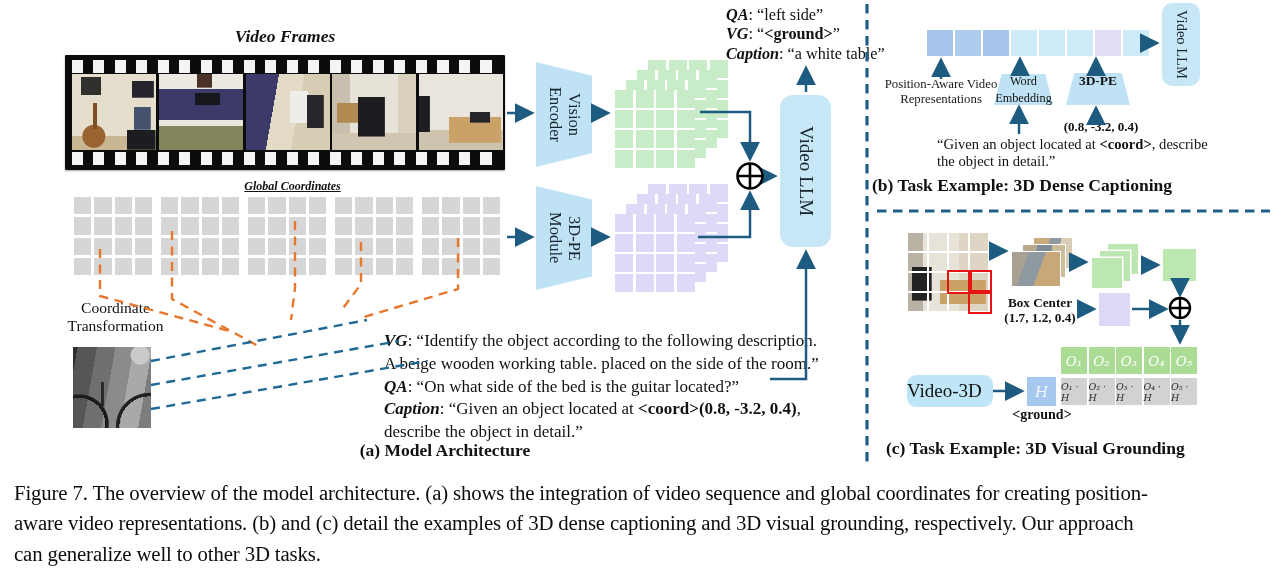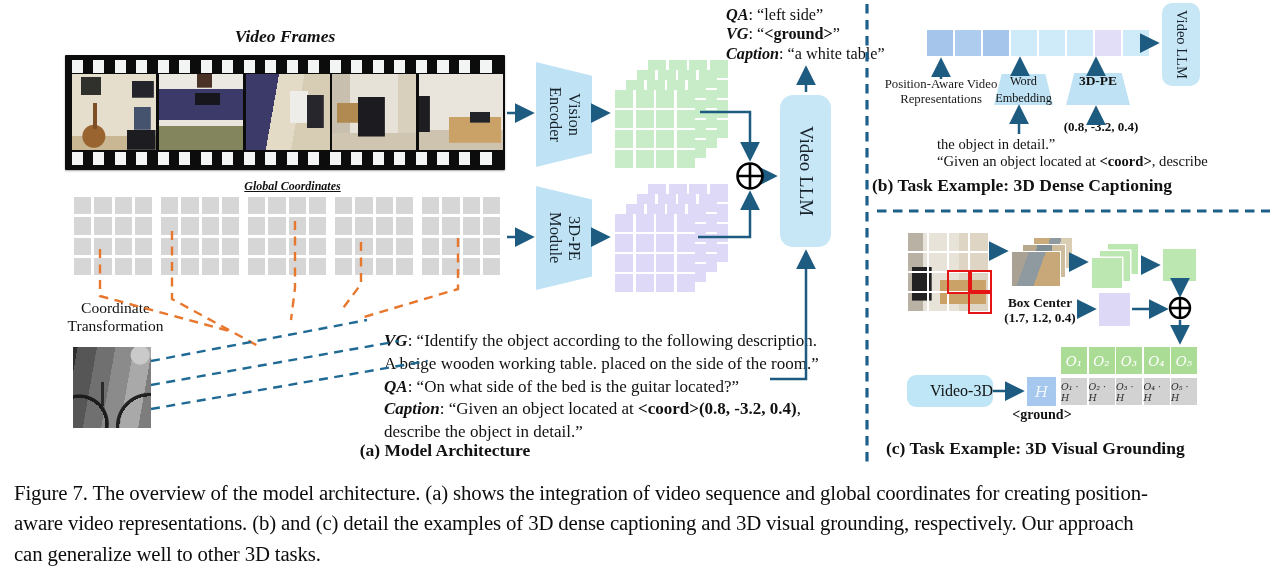--- a/index.html
+++ b/index.html
@@ -114,21 +114,21 @@
   .gsq.b{left:16px;top:0;} .gsq.m{left:8px;top:7px;} .gsq.f{left:0;top:14px;}
   .gsingle{left:1163px;top:249px;width:33px;height:32px;background:#bce7b0;}
   .lavsq{left:1099px;top:293px;width:31px;height:33px;background:#ddd8f6;}
   .orow,.srow{left:1061px;display:flex;gap:1.5px;}
   .orow{top:347px;} .srow{top:378px;}
   .orow div{width:26px;height:27px;background:#abdc96;color:#fff;font-family:"DejaVu Serif",serif;
             font-style:italic;font-size:13.5px;display:flex;align-items:center;justify-content:center;}
   .srow div{width:26px;height:27px;background:#d2d2d2;color:#2a2a2a;font-family:"DejaVu Serif",serif;
             font-style:italic;font-size:9.5px;display:flex;align-items:center;justify-content:center;}
   .v3dbox{left:907px;top:375px;width:86px;height:32px;background:#bfe6f6;border-radius:9px;
-          display:flex;align-items:center;justify-content:flex-end;font-size:16px;}
+          display:flex;align-items:center;justify-content:flex-start;font-size:19px;}
   .hsq{left:1027px;top:377px;width:29px;height:29px;background:#a6c8ee;color:#f2f6fb;
        font-family:"DejaVu Serif",serif;font-style:italic;font-size:15px;
        display:flex;align-items:center;justify-content:center;}
 
   
   .richblock .rich-ln{white-space:nowrap;}
   .outputs{left:726px;top:6px;font-size:16.2px;line-height:19.4px;}
   .prompts{left:384px;top:330px;font-size:17px;line-height:22.8px;}
   .quoteb{left:937px;top:136px;font-size:14.6px;line-height:17px;}
   .ptitle{font-weight:bold;font-size:17.5px;white-space:nowrap;}
@@ -464,22 +464,22 @@
     <div>Embedding</div>
   </div>
 
   <div class="abs trapB bold" style="left:1066px;top:73px;width:64px;height:32px;font-size:13.5px;">
     <div>3D-PE</div>
   </div>
 
   <div class="abs bold center" style="left:1062px;top:119px;width:78px;font-size:13px;">(0.8, -3.2, 0.4)</div>
 
   <div class="abs richblock quoteb">
+      <div class="rich-ln"><span>“Given an object located at </span><span class="rs-b">&lt;coord&gt;</span><span>, describe</span></div>
       <div class="rich-ln"><span>the object in detail.”</span></div>
-      <div class="rich-ln"><span>“Given an object located at </span><span class="rs-b">&lt;coord&gt;</span><span>, describe</span></div>
     </div>
 
   <div class="abs ptitle" style="left:872px;top:175px;">(b) Task Example: 3D Dense Captioning</div>
 
   <div class="abs cgrid">
     <div class="redcell" style="left:39px;top:39px;width:21px;height:20px;"></div>
     <div class="redcell" style="left:60px;top:39px;width:20px;height:20px;"></div>
     <div class="redcell" style="left:60px;top:59px;width:20px;height:20px;"></div>
   </div>
 

